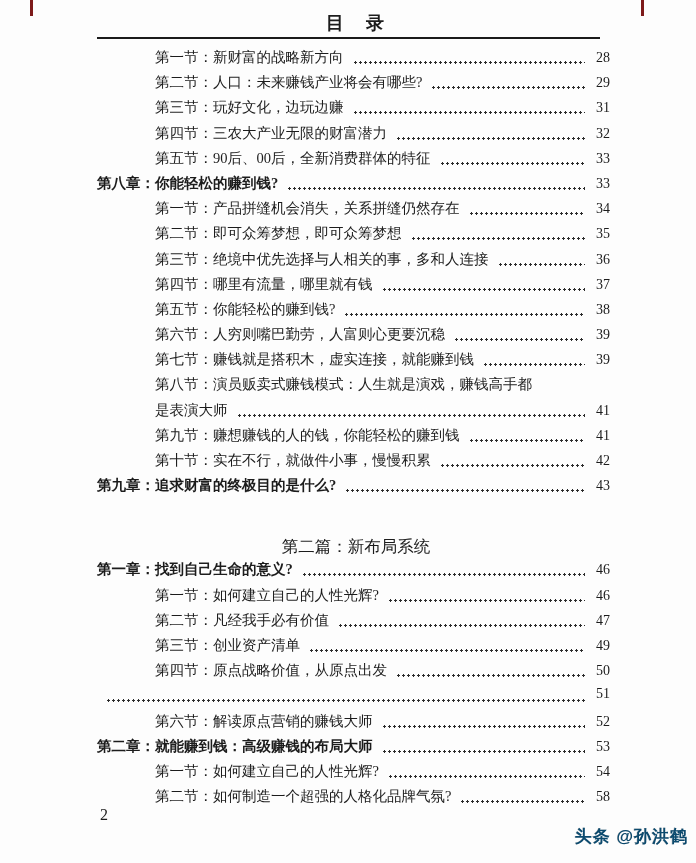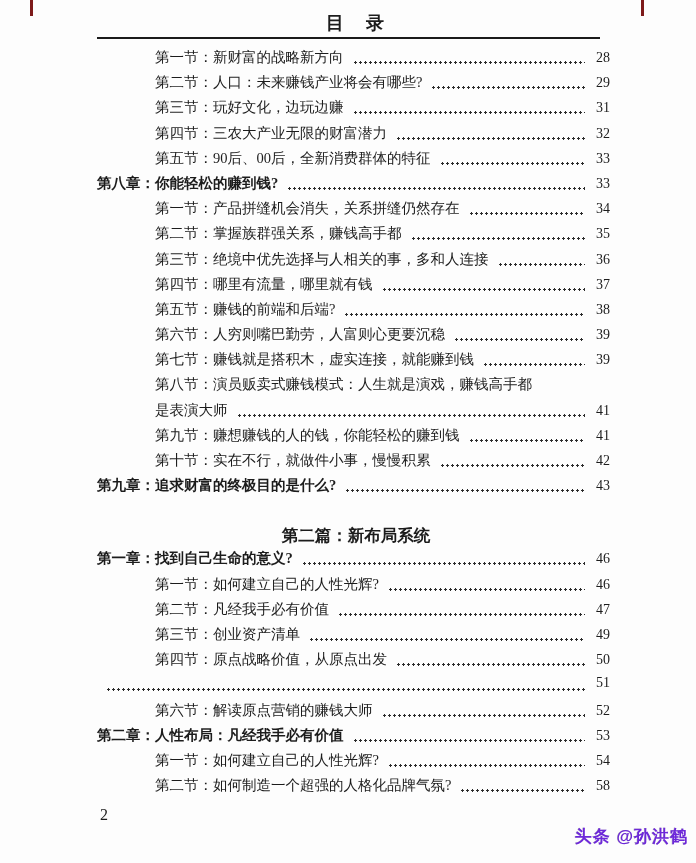--- a/index.html
+++ b/index.html
@@ -52,33 +52,33 @@
     background-repeat:repeat-x;
     background-position:0 center;
     min-width:10px;
   }
   .pagenum{
     min-width:24px;text-align:center;
     font-size:14px;
   }
   .part-row{
     text-align:center;
-    font-size:16.5px;font-weight:bold;
-    margin-top:21px;
+    font-size:16.5px;font-weight:normal;
+    margin-top:32px;
     height:27px;line-height:27px;
   }
   .folio{
     position:absolute;left:100px;top:806px;
     font-size:16px;
   }
   .watermark{
     position:absolute;right:8px;top:825px;
     font-family:"Liberation Sans","DejaVu Sans",sans-serif;
     font-size:17px;font-weight:bold;
-    color:#6d28d9;
+    color:#0c4a6e;
     text-shadow:1px 1px 0 #ffffff,-0.5px -0.5px 0 #b9b9b9;
     letter-spacing:1px;
   }
 </style>
 </head>
 <body>
 
 <div class="page">
   <div class="corner-mark left"></div>
   <div class="corner-mark right"></div>
@@ -116,36 +116,36 @@
           <span class="label">第八章：你能轻松的赚到钱?</span>
           <span class="leader"></span>
           <span class="pagenum">33</span>
         </div>
         <div class="row section">
           <span class="label">第一节：产品拼缝机会消失，关系拼缝仍然存在</span>
           <span class="leader"></span>
           <span class="pagenum">34</span>
         </div>
         <div class="row section">
-          <span class="label">第二节：掌握族群强关系，赚钱高手都</span>
+          <span class="label">第二节：即可众筹梦想，即可众筹梦想</span>
           <span class="leader"></span>
           <span class="pagenum">35</span>
         </div>
         <div class="row section">
           <span class="label">第三节：绝境中优先选择与人相关的事，多和人连接</span>
           <span class="leader"></span>
           <span class="pagenum">36</span>
         </div>
         <div class="row section">
           <span class="label">第四节：哪里有流量，哪里就有钱</span>
           <span class="leader"></span>
           <span class="pagenum">37</span>
         </div>
         <div class="row section">
-          <span class="label">第五节：赚钱的前端和后端?</span>
+          <span class="label">第五节：你能轻松的赚到钱?</span>
           <span class="leader"></span>
           <span class="pagenum">38</span>
         </div>
         <div class="row section">
           <span class="label">第六节：人穷则嘴巴勤劳，人富则心更要沉稳</span>
           <span class="leader"></span>
           <span class="pagenum">39</span>
         </div>
         <div class="row section">
           <span class="label">第七节：赚钱就是搭积木，虚实连接，就能赚到钱</span>
@@ -204,21 +204,21 @@
         <div class="row section">
           <span class="leader"></span>
           <span class="pagenum">51</span>
         </div>
         <div class="row section">
           <span class="label">第六节：解读原点营销的赚钱大师</span>
           <span class="leader"></span>
           <span class="pagenum">52</span>
         </div>
         <div class="row chapter">
-          <span class="label">第二章：人性布局：凡经我手必有价值</span>
+          <span class="label">第二章：就能赚到钱：高级赚钱的布局大师</span>
           <span class="leader"></span>
           <span class="pagenum">53</span>
         </div>
         <div class="row section">
           <span class="label">第一节：如何建立自己的人性光辉?</span>
           <span class="leader"></span>
           <span class="pagenum">54</span>
         </div>
         <div class="row section">
           <span class="label">第二节：如何制造一个超强的人格化品牌气氛?</span>

